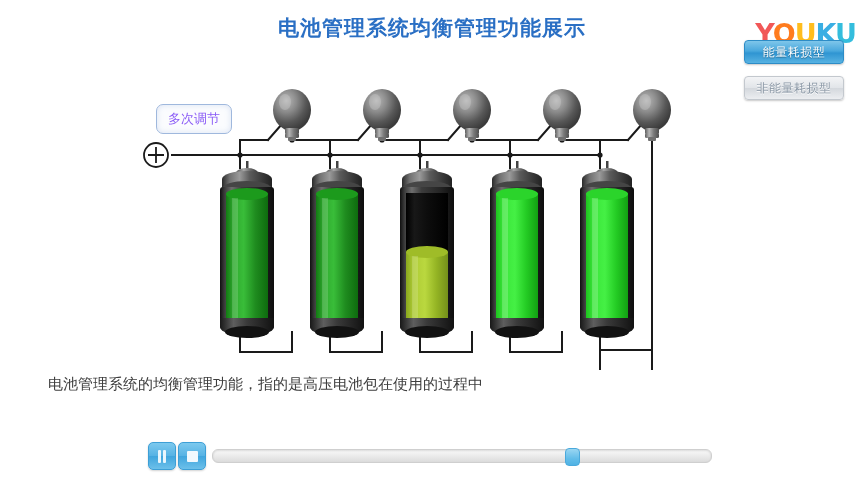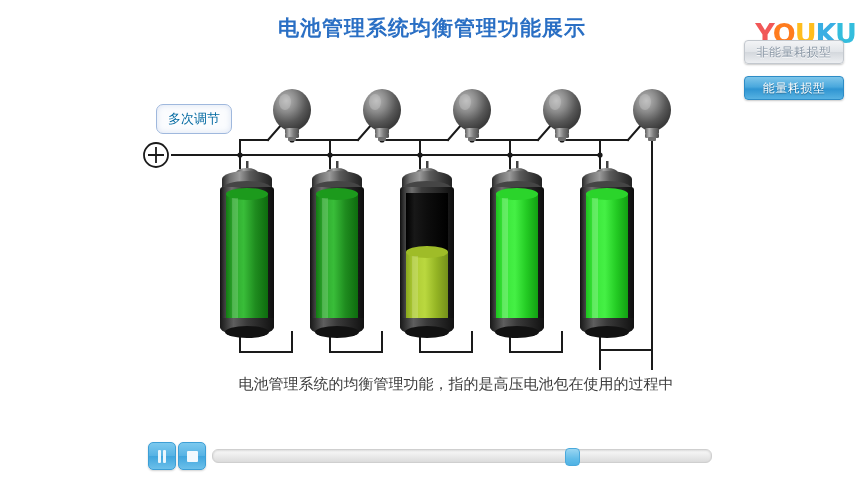--- a/index.html
+++ b/index.html
@@ -55,26 +55,26 @@
 
   
   .diagram{position:absolute;left:0;top:40px;width:864px;height:330px;}
 
   
   .adjust-box{
     position:absolute;left:156px;top:104px;width:74px;height:28px;
     border:1.5px solid #9fb8dd;border-radius:7px;background:#fbfcfe;
     box-shadow:inset 0 0 6px rgba(180,200,230,.45);
     display:flex;align-items:center;justify-content:center;
-    font-size:13px;color:#0369a1;
+    font-size:13px;color:#8b5cf6;
   }
 
   
   .caption{
-    position:absolute;left:0;top:372px;width:864px;text-align:center;
+    position:absolute;left:0;top:372px;width:864px;text-align:left;
     font-size:15px;color:#3d3d3d;line-height:24px;
   }
   .caption .l1{display:block;text-indent:2em;padding-left:18px;}
   .caption .l2{display:block;}
 
   
   .player{position:absolute;left:0;top:440px;width:864px;height:32px;}
   .pbtn{
     position:absolute;top:2px;width:26px;height:26px;border-radius:5px;
     background:linear-gradient(180deg,#7cc9ee 0%,#56b2e4 50%,#40a5dd 51%,#6cc0ea 100%);
@@ -104,22 +104,22 @@
 </head>
 <body>
 
 <div class="stage">
 
   <div class="title">电池管理系统均衡管理功能展示</div>
 
   <div class="youku"><span class="y">Y</span><span class="o">O</span><span class="u">U</span><span class="k">K</span><span class="u2">U</span></div>
 
   <div class="mode-wrap">
+    <div class="mode-btn active">能量耗损型</div>
     <div class="mode-btn inactive">非能量耗损型</div>
-    <div class="mode-btn active">能量耗损型</div>
   </div>
 
   <div class="adjust-box">多次调节</div>
 
   <svg class="diagram" viewBox="0 0 864 330">
     <defs>
 
       <linearGradient id="shell" x1="0" y1="0" x2="1" y2="0">
         <stop offset="0%" stop-color="#101010"></stop>
         <stop offset="8%" stop-color="#3a3a3a"></stop>

